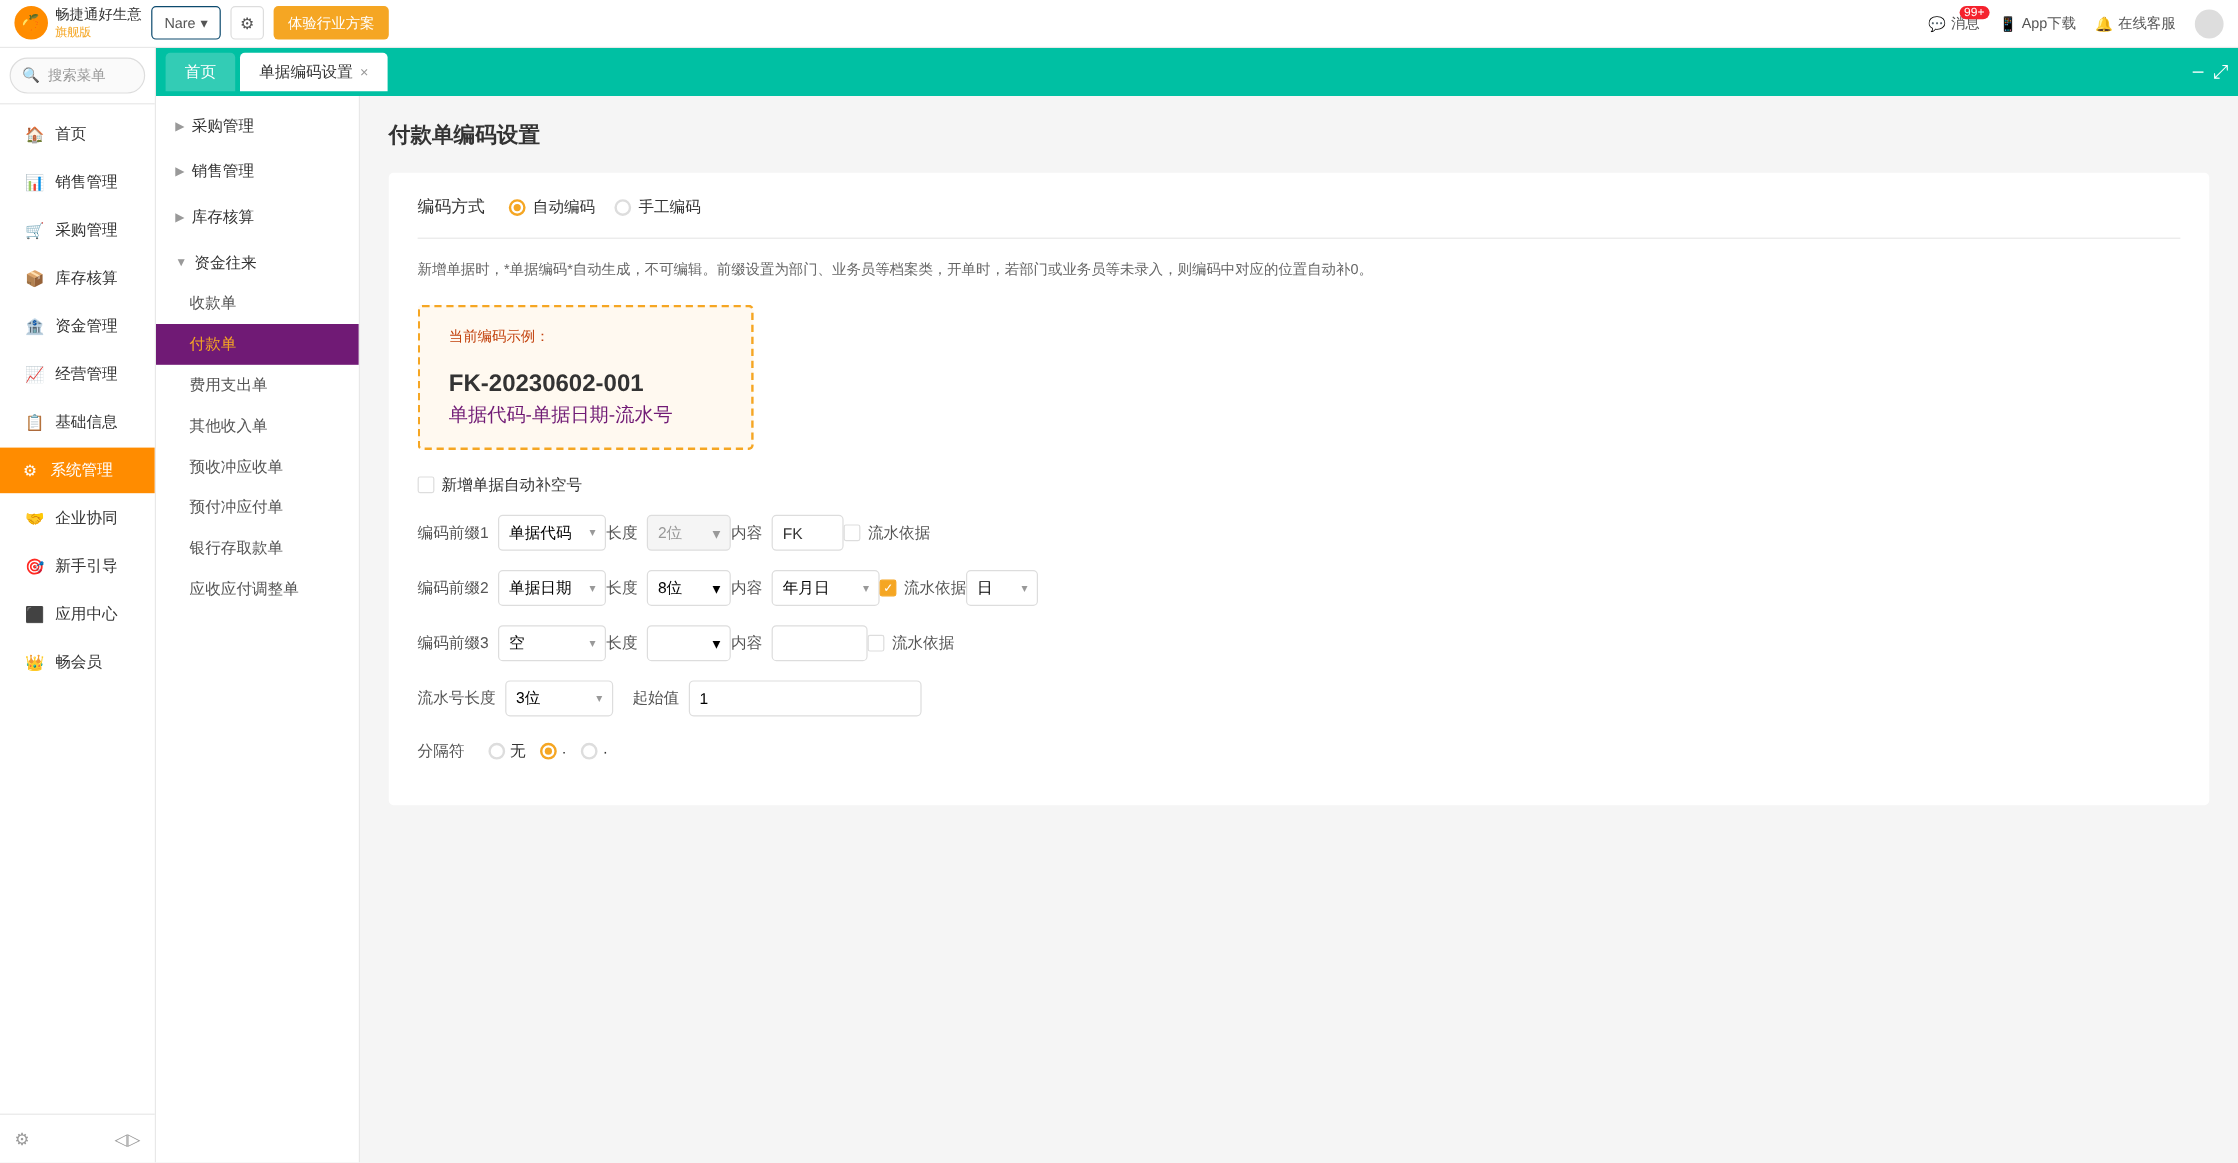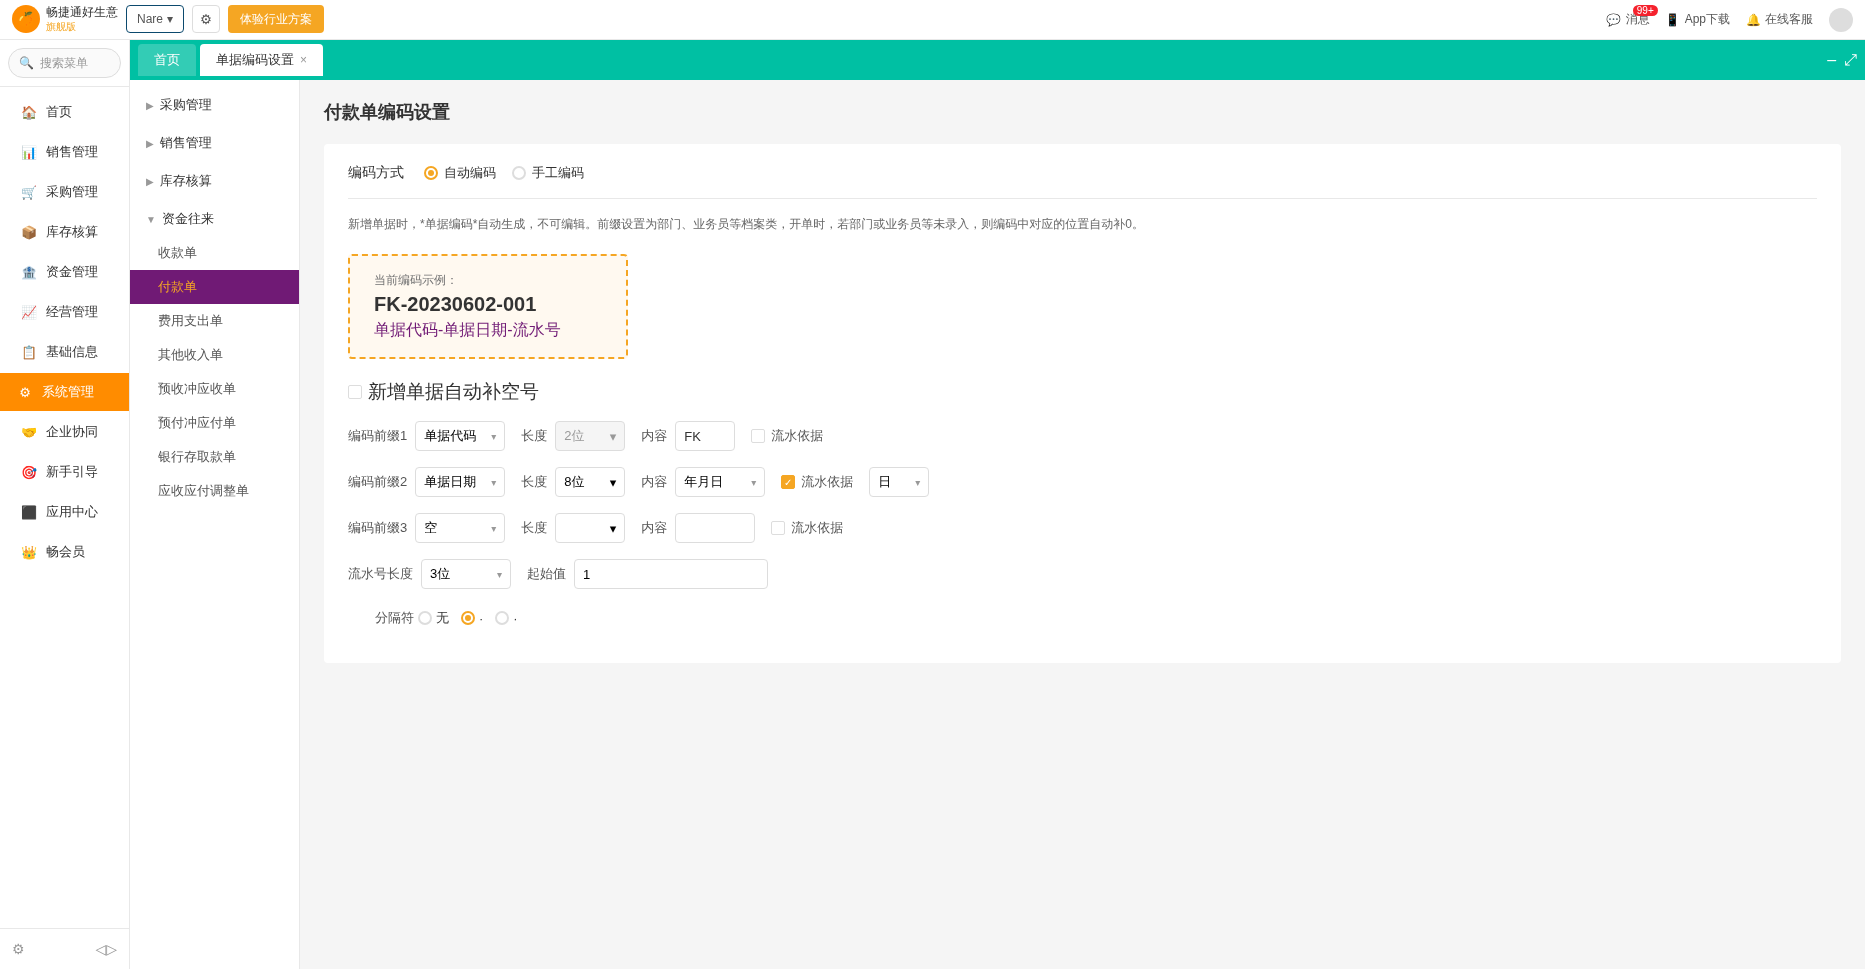--- a/index.html
+++ b/index.html
@@ -158,29 +158,29 @@
     
     .preview-box {
       border: 2px dashed #f5a623;
       background: #fff9f0;
       border-radius: 4px;
       padding: 16px 24px;
       display: inline-block;
       margin-bottom: 20px;
       min-width: 280px;
     }
-    .preview-label { font-size: 12px; color: #737373; margin-bottom: 4px; }
+    .preview-label { font-size: 12px; color: #c2410c; margin-bottom: 20px; }
     .preview-code { font-size: 20px; color: #333; font-weight: 600; margin-bottom: 4px; }
     .preview-format { font-size: 16px; color: #701a75; }
 
     
-    .checkbox-row { display: flex; align-items: center; gap: 6px; margin-bottom: 16px; font-size: 19px; color: #333; }
-
-    
-    .form-row { display: flex; align-items: center; gap: 16px; margin-bottom: 16px; flex-wrap: wrap; }
+    .checkbox-row { display: flex; align-items: center; gap: 6px; margin-bottom: 16px; font-size: 13px; color: #333; }
+
+    
+    .form-row { display: flex; align-items: center; margin-bottom: 16px; flex-wrap: wrap; }
     .form-field { display: flex; align-items: center; gap: 8px; }
     .form-field-label { font-size: 13px; color: #555; white-space: nowrap; }
     .select-input {
       height: 30px; border: 1px solid #ddd; border-radius: 4px; padding: 0 8px;
       display: flex; align-items: center; justify-content: space-between; gap: 6px;
       font-size: 13px; cursor: pointer; background: white; min-width: 90px;
     }
     .select-input .arrow { color: #999; font-size: 10px; }
     .length-select {
       height: 30px; border: 1px solid #ddd; border-radius: 4px; padding: 0 8px;
@@ -196,21 +196,21 @@
       width: 14px; height: 14px; border: 1px solid #f5a623; border-radius: 2px; 
       background: #f5a623; display: flex; align-items: center; justify-content: center;
       cursor: pointer;
     }
     .checkbox-checked::after { content: '✓'; color: white; font-size: 10px; }
     .checkbox-unchecked {
       width: 14px; height: 14px; border: 1px solid #ddd; border-radius: 2px; cursor: pointer;
     }
 
     
-    .sep-row { display: flex; align-items: center; gap: 4px; margin-bottom: 16px; margin-left: 27px; }
+    .sep-row { display: flex; align-items: center; gap: 20px; margin-bottom: 16px; }
     .sep-label { font-size: 13px; color: #555; }
     .sep-options { display: flex; align-items: center; gap: 12px; }
     .sep-radio { display: flex; align-items: center; gap: 4px; font-size: 13px; color: #333; cursor: pointer; }
 
     
     .serial-row { display: flex; align-items: center; gap: 16px; margin-bottom: 20px; }
     .serial-label { font-size: 13px; color: #555; }
     .start-value-input {
       height: 30px; border: 1px solid #ddd; border-radius: 4px; padding: 0 8px;
       font-size: 13px; min-width: 80px; outline: none;

